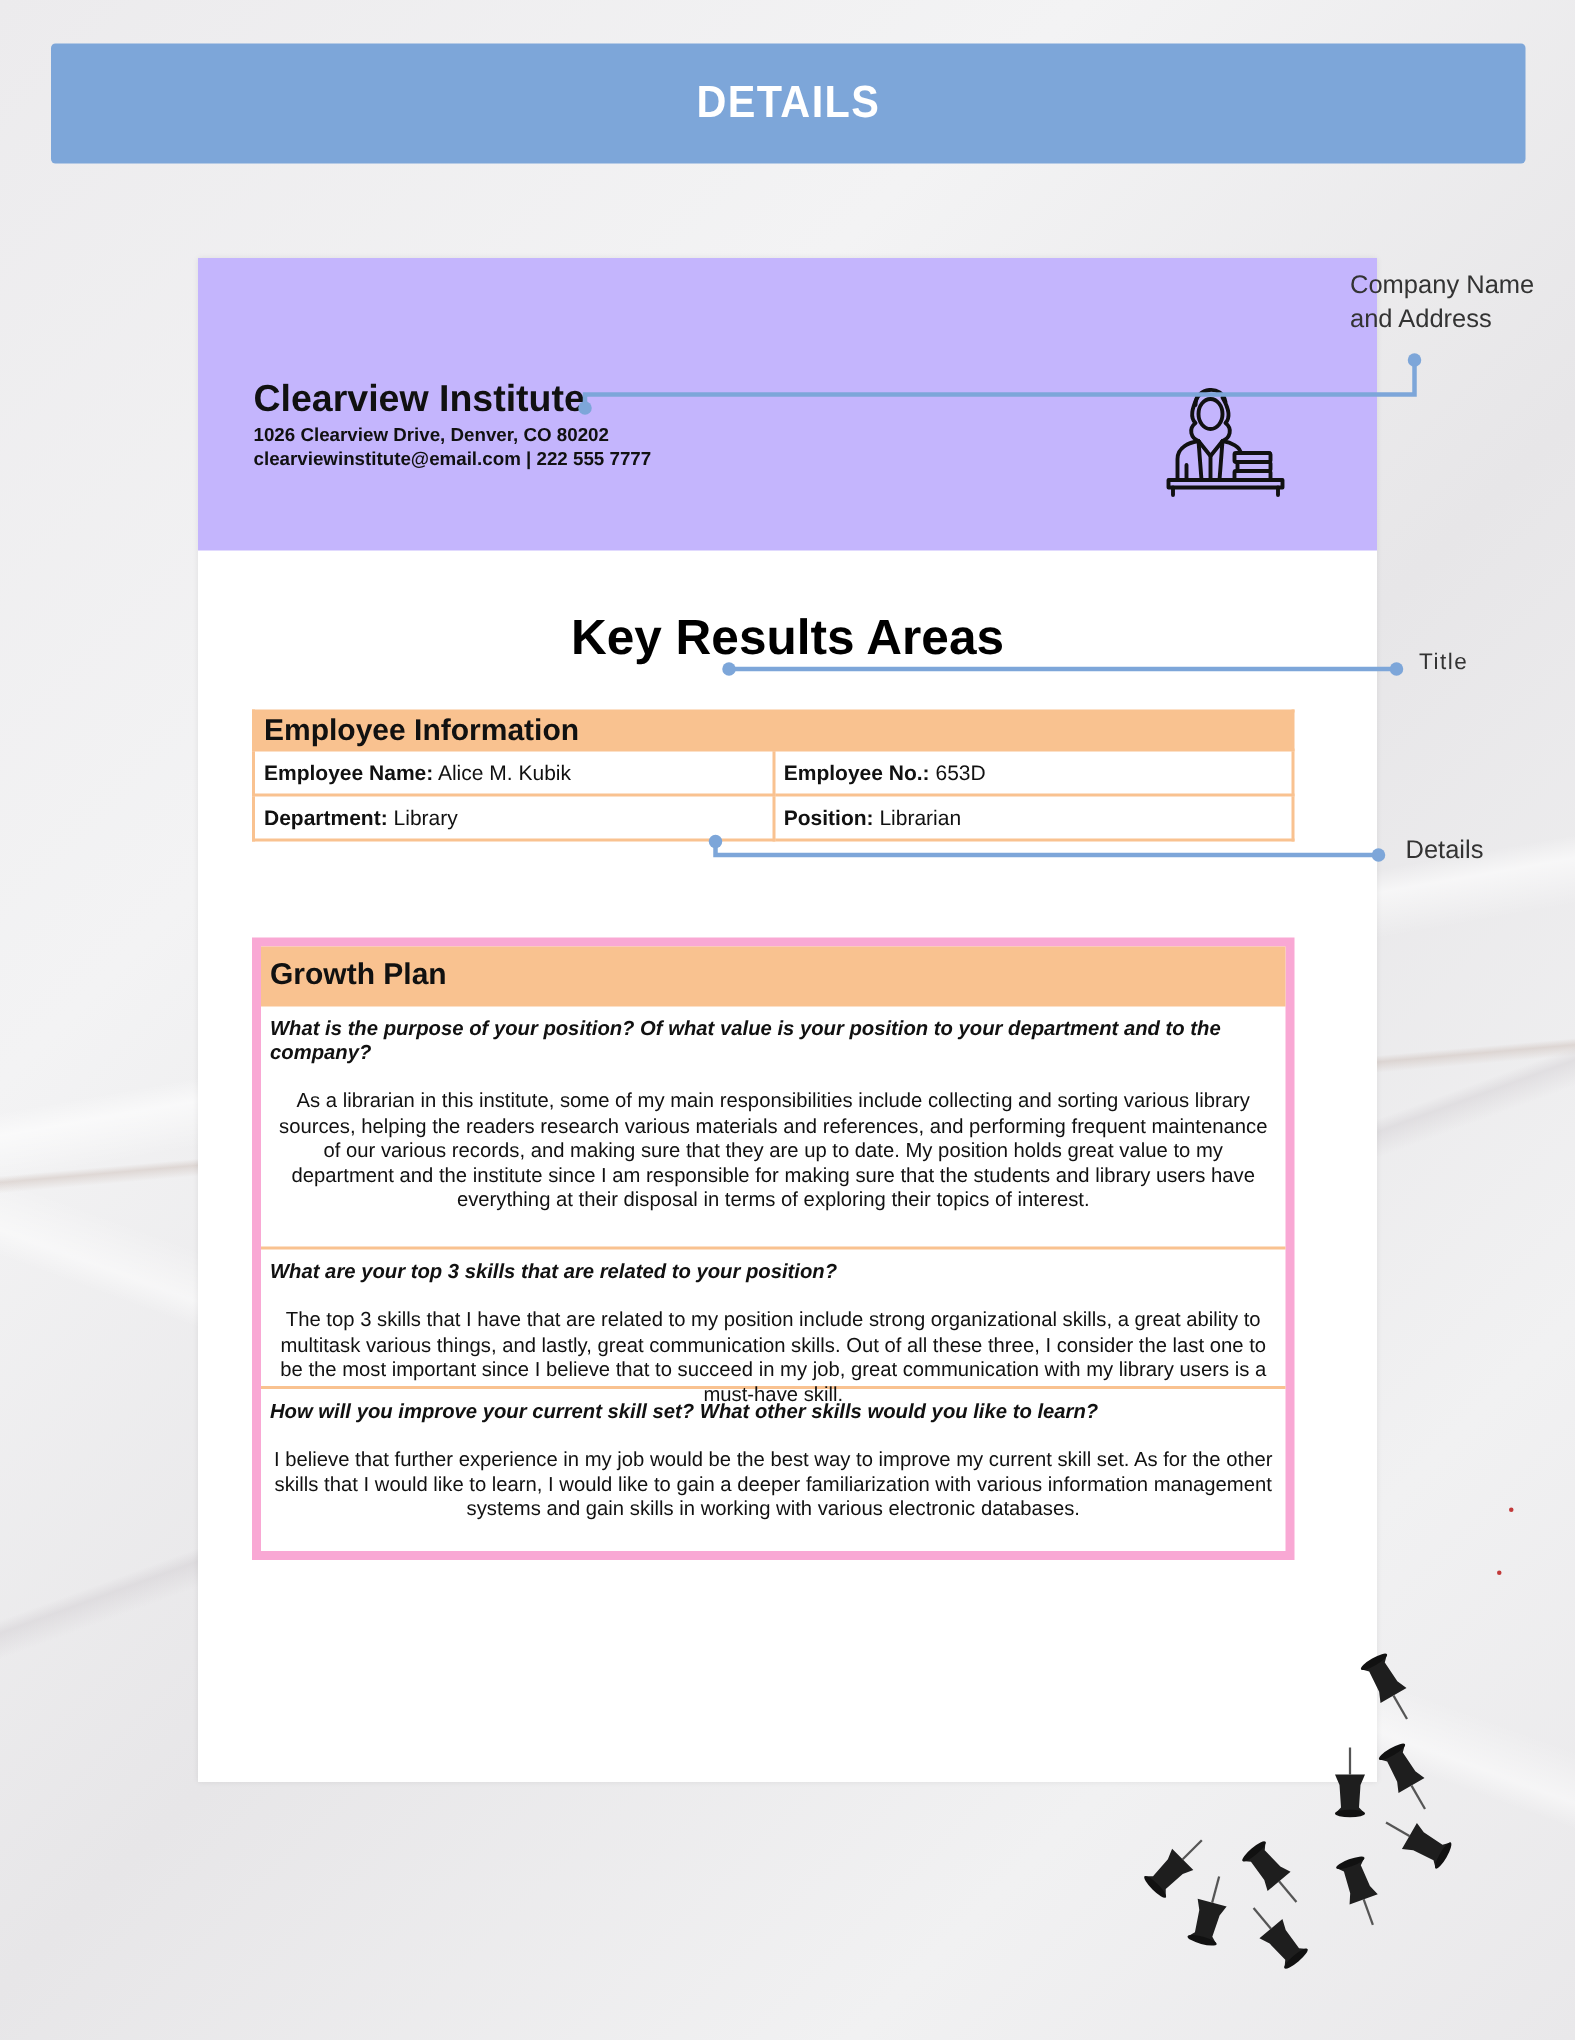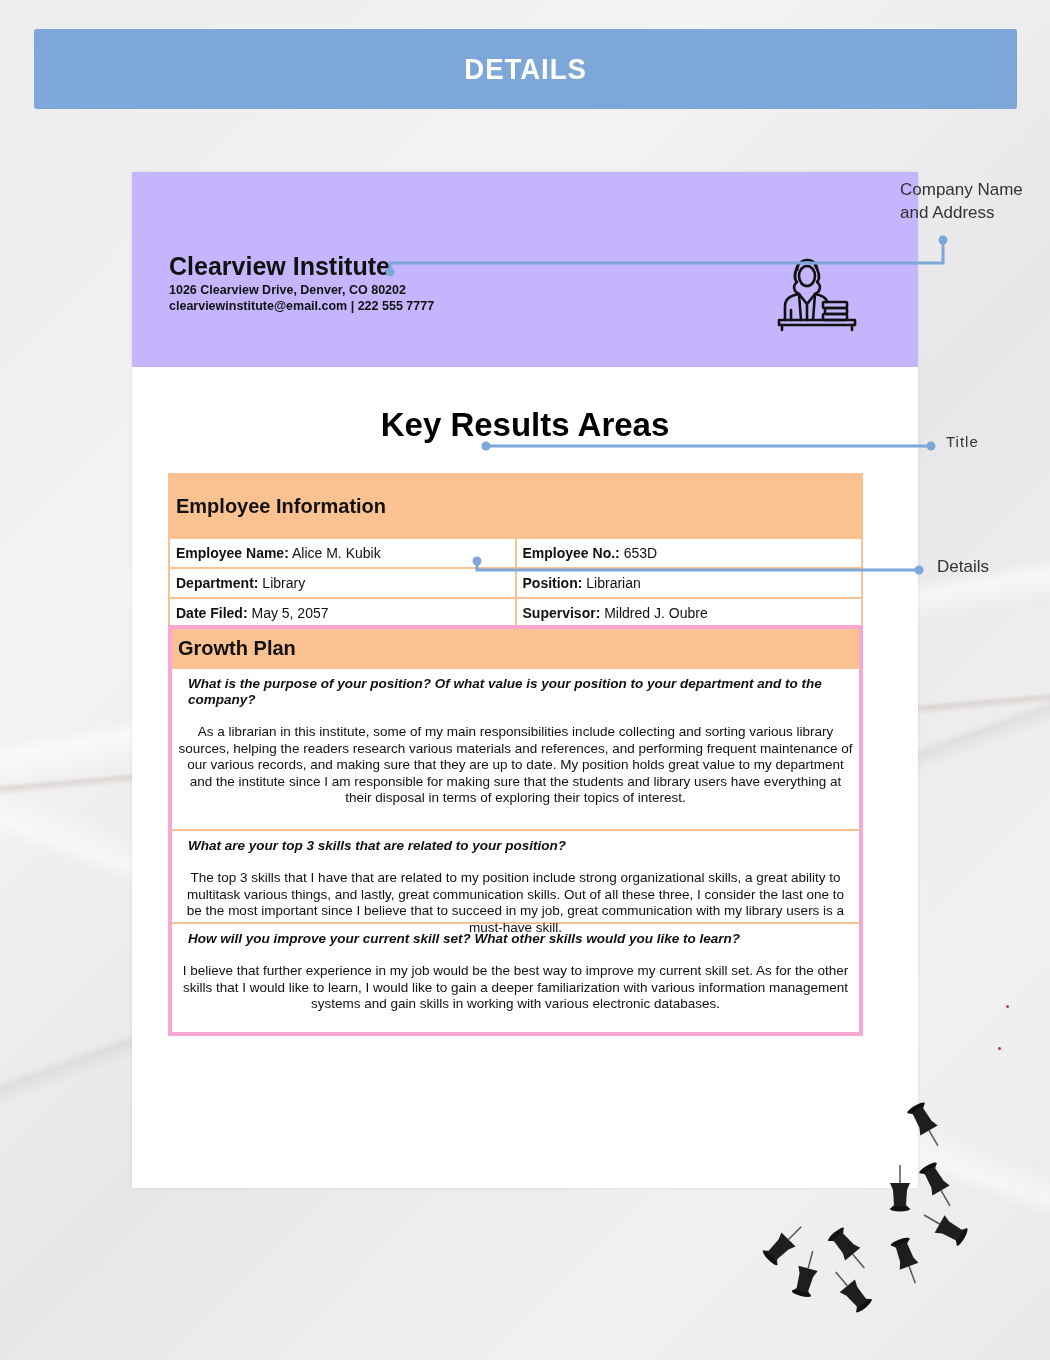--- a/index.html
+++ b/index.html
@@ -47,35 +47,35 @@
     position: absolute; left: 0; top: 234px; width: 786px; text-align: center;
     font-size: 33px; font-weight: bold; color: #000;
   }
   table.info {
     position: absolute; left: 36px; top: 301px; width: 695px;
     border-collapse: collapse; font-size: 14px; color: #111;
   }
   table.info td, table.info th { border: 2px solid #f9c290; }
   table.info th {
     background: #f9c290; text-align: left; font-size: 20px; font-weight: bold;
-    padding: 19px 6px; height: 24px;
+    padding: 0 6px; height: 24px;
   }
   table.info td { padding: 6px 6px; height: 16px; width: 50%; }
   .lbl { font-weight: bold; }
   .growth {
     position: absolute; left: 36px; top: 453px; width: 695px;
-    border: 4px solid #f9a8d4; box-sizing: border-box;
+    border: 6px solid #f9a8d4; box-sizing: border-box;
   }
   .growth-header {
     background: #f9c290; font-size: 20px; font-weight: bold; color: #111;
     padding: 8px 6px; height: 24px;
   }
   .qa { border-top: 2px solid #f9c290; padding: 7px 6px 0 6px; box-sizing: border-box; }
   .qa:first-of-type { border-top: none; }
-  .question { font-size: 13.5px; font-weight: bold; font-style: italic; color: #111; line-height: 16px; margin-left: 10px; }
+  .question { font-size: 13.5px; font-weight: bold; font-style: italic; color: #111; line-height: 16px; }
   .answer { font-size: 13.5px; color: #111; text-align: center; line-height: 16.5px; margin-top: 16px; }
   .callout-label { position: absolute; font-size: 17px; color: #333; text-align: left; line-height: 23px; }
   svg.overlay { position: absolute; left: 0; top: 0; }
   .pins { position: absolute; left: 740px; top: 1080px; width: 310px; height: 280px; }
   .speck { position: absolute; width: 3px; height: 3px; background: #c23a3a; border-radius: 50%; }
 </style>
 </head>
 <body>
 
 <div class="marble"></div>
@@ -112,24 +112,20 @@
         <tr>
           <th colspan="2">Employee Information</th>
         </tr>
     <tr>
       <td><span class="lbl">Employee Name:</span> <span>Alice M. Kubik</span></td>
       <td><span class="lbl">Employee No.:</span> <span>653D</span></td>
     </tr>
     <tr>
       <td><span class="lbl">Department:</span> <span>Library</span></td>
       <td><span class="lbl">Position:</span> <span>Librarian</span></td>
-    </tr>
-    <tr>
-      <td><span class="lbl">Date Filed:</span> <span>May 5, 2057</span></td>
-      <td><span class="lbl">Supervisor:</span> <span>Mildred J. Oubre</span></td>
     </tr>
   </tbody>
     </table>
 
   <div class="growth">
     <div class="growth-header">Growth Plan</div>
     <div class="qa" style="height:160px;border-top:none;">
       <div class="question">What is the purpose of your position? Of what value is your position to your department and to the company?</div>
       <div class="answer">As a librarian in this institute, some of my main responsibilities include collecting and sorting various library sources, helping the readers research various materials and references, and performing frequent maintenance of our various records, and making sure that they are up to date. My position holds great value to my department and the institute since I am responsible for making sure that the students and library users have everything at their disposal in terms of exploring their topics of interest.</div>
     </div>

